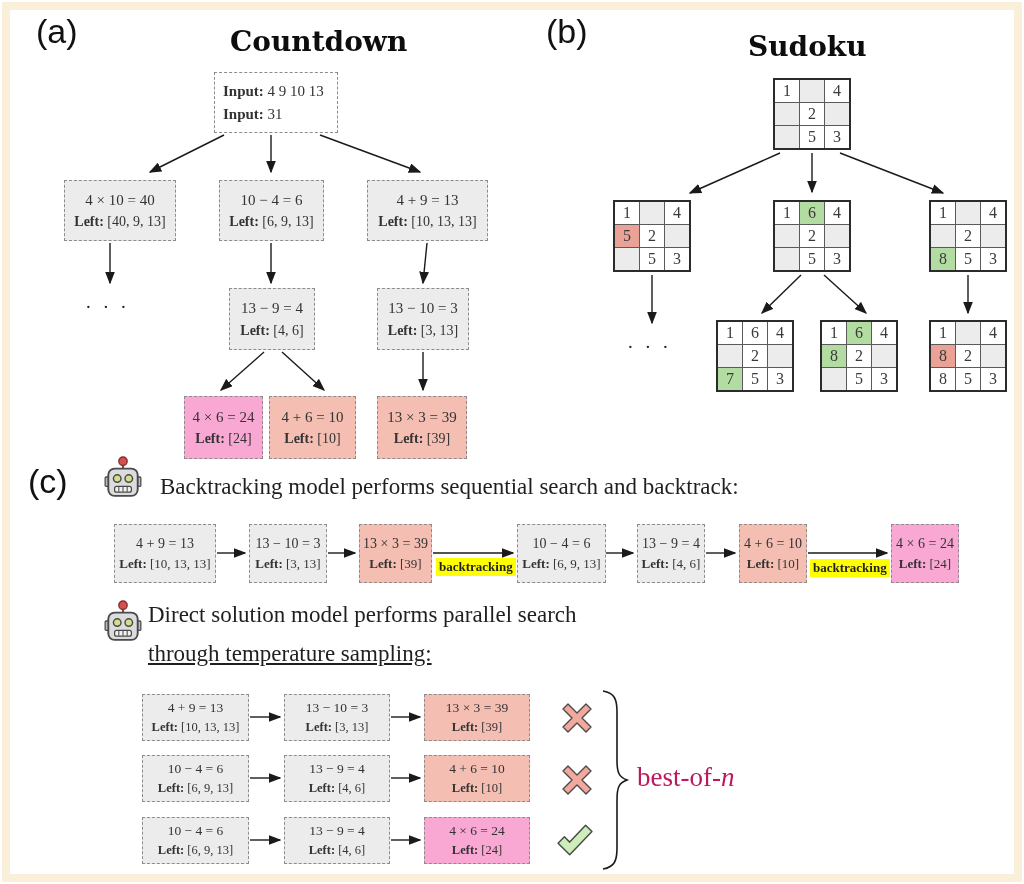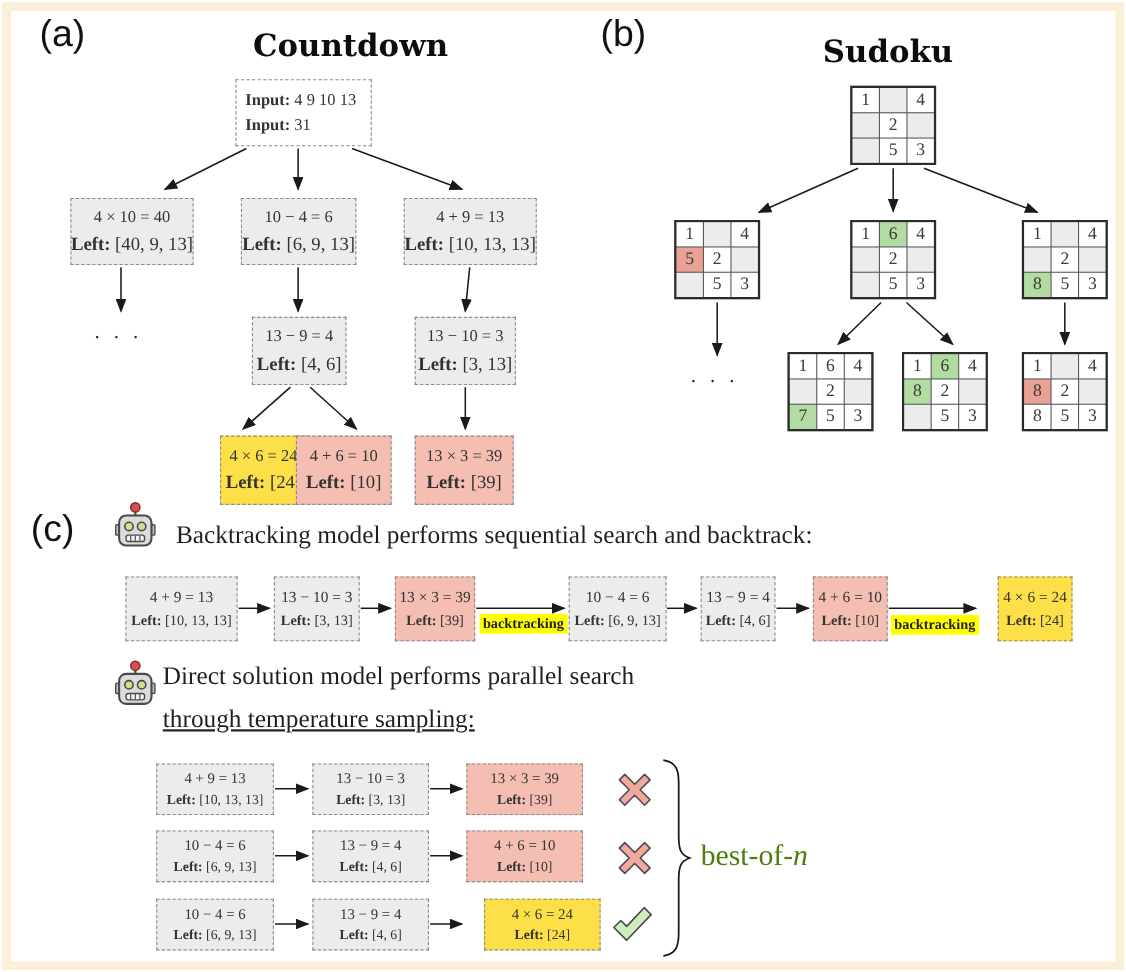--- a/index.html
+++ b/index.html
@@ -4,39 +4,39 @@
 <style>
   html,body{margin:0;padding:0;width:1024px;height:884px;background:#fff;overflow:hidden;}
   .frame{position:absolute;left:2px;top:2px;width:1004px;height:864px;border:8px solid #faf0da;background:#fff;z-index:0;}
   .lay{position:absolute;left:0;top:0;z-index:1;}
   .corner-label{position:absolute;font-family:"Liberation Sans",sans-serif;font-size:34px;color:#111;z-index:2;}
   .panel-title{position:absolute;font-family:"DejaVu Serif",serif;font-weight:bold;font-size:28px;color:#0d0d0d;z-index:2;}
   .node{position:absolute;border:1.4px dashed #8c8c8c;background:#ececec;display:flex;flex-direction:column;
         align-items:center;justify-content:center;text-align:center;z-index:2;
         font-family:"Liberation Serif",serif;color:#333;white-space:nowrap;box-sizing:border-box;line-height:1.5;}
   .node .eq{font-size:15px;}
-  .node .lft{font-size:17px;}
+  .node .lft{font-size:14px;}
   .lb{font-weight:bold;}
   .state-plain{background:#ffffff;}
   .state-neutral{background:#ececec;}
-  .state-good{background:#fde047;margin-left:16px;}
+  .state-good{background:#f9a8d4;}
   .state-bad{background:#f4beb2;}
   .root-node{align-items:flex-start;text-align:left;padding-left:8px;}
   .chain .eq{font-size:14px;} .chain .lft{font-size:13px;}
   .rowbox .eq{font-size:13.5px;} .rowbox .lft{font-size:12.5px;}
   .sgrid{position:absolute;display:grid;grid-template-columns:repeat(3,24px);grid-auto-rows:22px;gap:1px;
          background:#5a5a5a;border:2px solid #2b2b2b;z-index:2;}
   .cell{display:flex;align-items:center;justify-content:center;font-family:"Liberation Serif",serif;
         font-size:16px;color:#3a3a3a;}
   .bg-w{background:#ffffff;} .bg-e{background:#ececec;} .bg-g{background:#b3dca2;} .bg-r{background:#e9a295;}
   .dots{position:absolute;font-family:"Liberation Serif",serif;font-size:19px;letter-spacing:4px;color:#222;z-index:2;}
   .c-heading{position:absolute;font-family:"Liberation Serif",serif;font-size:23px;color:#1f1f1f;z-index:2;white-space:nowrap;}
   .bt-label{position:absolute;background:#ffff00;font-family:"Liberation Serif",serif;font-weight:bold;
             font-size:13px;color:#222;padding:1px 3px;z-index:2;white-space:nowrap;}
-  .best-of{position:absolute;font-family:"Liberation Serif",serif;font-size:27px;color:#4d7c0f;z-index:2;}
+  .best-of{position:absolute;font-family:"Liberation Serif",serif;font-size:27px;color:#be185d;z-index:2;}
   .mark{position:absolute;z-index:2;}
   .robot{position:absolute;z-index:2;}
   
   #cd-root{left:214px;top:72px;width:124px;height:61px;}
   #cd-l1a{left:64px;top:180px;width:112px;height:61px;}
   #cd-l1b{left:219px;top:180px;width:105px;height:61px;}
   #cd-l1c{left:367px;top:180px;width:121px;height:61px;}
   #cd-l2a{left:229px;top:288px;width:86px;height:62px;}
   #cd-l2b{left:377px;top:288px;width:92px;height:62px;}
   #cd-l3a{left:184px;top:396px;width:79px;height:63px;}

